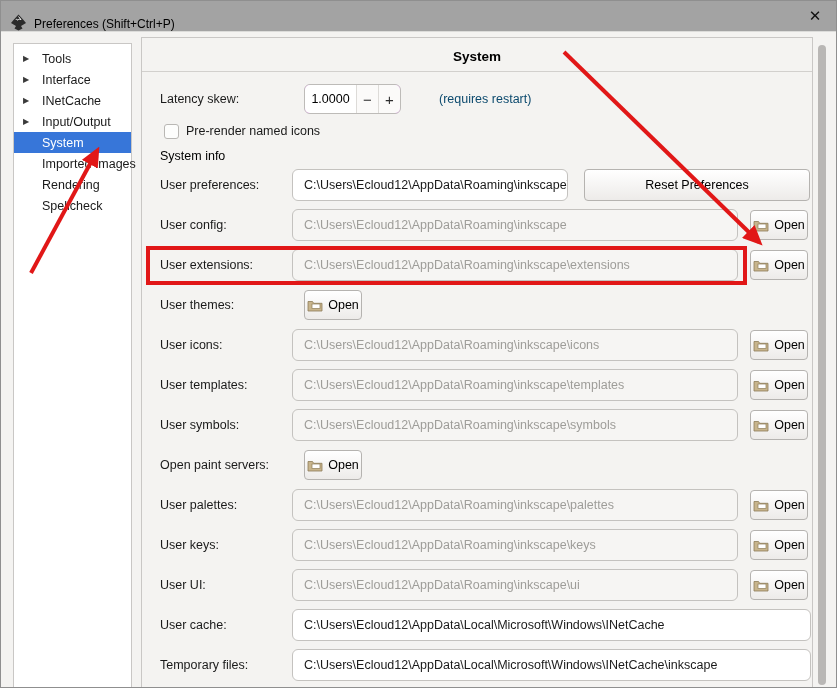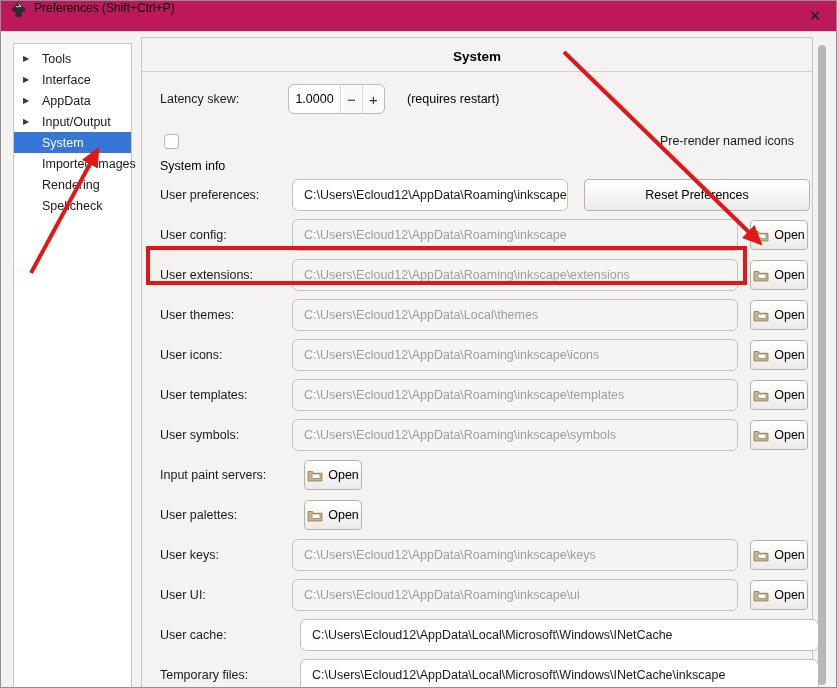--- a/index.html
+++ b/index.html
@@ -5,22 +5,22 @@
   * { margin:0; padding:0; box-sizing:border-box; }
   html,body { width:837px; height:688px; }
   body {
     font-family:"Liberation Sans","DejaVu Sans",sans-serif;
     position:relative; overflow:hidden;
     background:#f4f3f1; border:1px solid #8f8f8f;
   }
   
   .titlebar {
     position:absolute; top:0; left:0; right:0; height:31px;
-    background:#be185d; border-bottom:1px solid #dcdcda;
-    display:flex; align-items:flex-start; padding-left:9px;
+    background:#a3a3a3; border-bottom:1px solid #dcdcda;
+    display:flex; align-items:flex-end; padding-left:9px;
   }
   .titlebar .app-icon { width:17px; height:17px; margin-right:7px; display:flex; }
   .titlebar .title-text { font-size:12px; color:#000; }
   .close-btn {
     position:absolute; right:6px; top:0; width:30px; height:30px;
     display:flex; align-items:center; justify-content:center;
     font-size:15px; color:#111; cursor:default;
   }
   
   .app { position:absolute; top:31px; left:0; right:0; bottom:0; background:#f4f3f1; }
@@ -43,55 +43,55 @@
   
   .panel {
     position:absolute; left:140px; top:5px; width:672px; bottom:-2px;
     border:1px solid #c9c7c5; background:#f4f3f1;
   }
   .panel-title { text-align:center; font-size:13.5px; font-weight:bold; color:#000; padding-top:11px; }
   .panel-sep { border-bottom:1px solid #d2d0cd; margin-top:7px; }
   .content { padding:12px 18px 0 18px; }
 
   
-  .latency-row { display:flex; align-items:center; height:30px; }
+  .latency-row { display:flex; align-items:center; height:30px;gap:16px; }
   .latency-label { width:128px; font-size:12.5px; color:#1a1a1a; }
   .spinbox {
     display:flex; height:30px; border:1px solid #bdbbb8; border-radius:6px;
     overflow:hidden; background:#f0abfc;
   }
   .spin-value { width:51px; display:flex; align-items:center; justify-content:center; font-size:12.5px; color:#000; background:#fff; }
   .spin-btn {
     width:22px; display:flex; align-items:center; justify-content:center;
     font-size:15px; color:#2e2e2e; background:#fbfaf9; border-left:1px solid #dddbd8;
   }
-  .latency-note { margin-left:22px; font-size:12.5px; color:#000000; }
-
-  
-  .check-row { display:flex; align-items:center; margin-top:19px; height:16px;justify-content:space-between; }
+  .latency-note { margin-left:22px; font-size:12.5px; color:#0c4a6e; }
+
+  
+  .check-row { display:flex; align-items:center; margin-top:9px; height:16px; }
   .checkbox {
     width:15px; height:15px; border:1px solid #b9b7b4; border-radius:3px;
     background:#fdfdfc; margin-left:4px;
   }
   .check-label { margin-left:7px; font-size:12.5px; color:#1a1a1a; }
 
   .section-heading { margin-top:10px; font-size:12.5px; font-weight:normal; color:#000; height:16px; }
 
   
   .rows { margin-top:4px; }
   .path-row { display:flex; align-items:center; height:32px; margin-bottom:8px; }
   .row-label { width:132px; font-size:12.5px; color:#1a1a1a; flex:none; }
   .path-field {
     height:32px; width:446px; flex:none; border:1px solid #c4c2bf; border-radius:6px;
     background:#ffffff; color:#1a1a1a; font-size:12.5px; line-height:30px;
     padding-left:11px; white-space:nowrap; overflow:hidden;
   }
   .path-field.disabled { background:#f6f5f3; color:#9e9d99; }
   .path-field.narrow { width:276px; }
-  .path-field.wide { width:519px;margin-left:8px; }
+  .path-field.wide { width:519px; }
   .btn {
     height:30px; border:1px solid #b5b3b0; border-radius:4px;
     background:linear-gradient(#ffffff,#edebe9);
     display:flex; align-items:center; justify-content:center;
     font-size:12.5px; color:#000; flex:none;
   }
   .open-btn { margin-left:12px; width:58px; gap:5px; }
   .reset-btn { margin-left:16px; width:226px; height:32px; }
 
   
@@ -125,21 +125,21 @@
       <div class="side-item">
         <span class="expander">▶</span>
         <span>Tools</span>
       </div>
       <div class="side-item">
         <span class="expander">▶</span>
         <span>Interface</span>
       </div>
       <div class="side-item">
         <span class="expander">▶</span>
-        <span>AppData</span>
+        <span>INetCache</span>
       </div>
       <div class="side-item">
         <span class="expander">▶</span>
         <span>Input/Output</span>
       </div>
       <div class="side-item selected">
         <span>System</span>
       </div>
       <div class="side-item">
         <span>Imported Images</span>
@@ -198,21 +198,20 @@
             <div class="btn open-btn">
               <svg width="16" height="13">
                 <path d="M1 2.5 h4.5 l1.2 1.8 H15 V12 H1 Z" fill="#c8b58d" stroke="#8d7c58" stroke-width="0.8"></path>
                 <rect x="5" y="5" width="8" height="4.5" fill="#ffffff" stroke="#8d7c58" stroke-width="0.7"></rect>
               </svg>
               <span>Open</span>
             </div>
           </div>
           <div class="path-row">
             <span class="row-label">User themes:</span>
-            <div class="path-field disabled">C:\Users\Ecloud12\AppData\Local\themes</div>
             <div class="btn open-btn">
               <svg width="16" height="13">
                 <path d="M1 2.5 h4.5 l1.2 1.8 H15 V12 H1 Z" fill="#c8b58d" stroke="#8d7c58" stroke-width="0.8"></path>
                 <rect x="5" y="5" width="8" height="4.5" fill="#ffffff" stroke="#8d7c58" stroke-width="0.7"></rect>
               </svg>
               <span>Open</span>
             </div>
           </div>
           <div class="path-row">
             <span class="row-label">User icons:</span>
@@ -241,31 +240,32 @@
             <div class="path-field disabled">C:\Users\Ecloud12\AppData\Roaming\inkscape\symbols</div>
             <div class="btn open-btn">
               <svg width="16" height="13">
                 <path d="M1 2.5 h4.5 l1.2 1.8 H15 V12 H1 Z" fill="#c8b58d" stroke="#8d7c58" stroke-width="0.8"></path>
                 <rect x="5" y="5" width="8" height="4.5" fill="#ffffff" stroke="#8d7c58" stroke-width="0.7"></rect>
               </svg>
               <span>Open</span>
             </div>
           </div>
           <div class="path-row">
-            <span class="row-label">Input paint servers:</span>
+            <span class="row-label">Open paint servers:</span>
             <div class="btn open-btn">
               <svg width="16" height="13">
                 <path d="M1 2.5 h4.5 l1.2 1.8 H15 V12 H1 Z" fill="#c8b58d" stroke="#8d7c58" stroke-width="0.8"></path>
                 <rect x="5" y="5" width="8" height="4.5" fill="#ffffff" stroke="#8d7c58" stroke-width="0.7"></rect>
               </svg>
               <span>Open</span>
             </div>
           </div>
           <div class="path-row">
             <span class="row-label">User palettes:</span>
+            <div class="path-field disabled">C:\Users\Ecloud12\AppData\Roaming\inkscape\palettes</div>
             <div class="btn open-btn">
               <svg width="16" height="13">
                 <path d="M1 2.5 h4.5 l1.2 1.8 H15 V12 H1 Z" fill="#c8b58d" stroke="#8d7c58" stroke-width="0.8"></path>
                 <rect x="5" y="5" width="8" height="4.5" fill="#ffffff" stroke="#8d7c58" stroke-width="0.7"></rect>
               </svg>
               <span>Open</span>
             </div>
           </div>
           <div class="path-row">
             <span class="row-label">User keys:</span>

